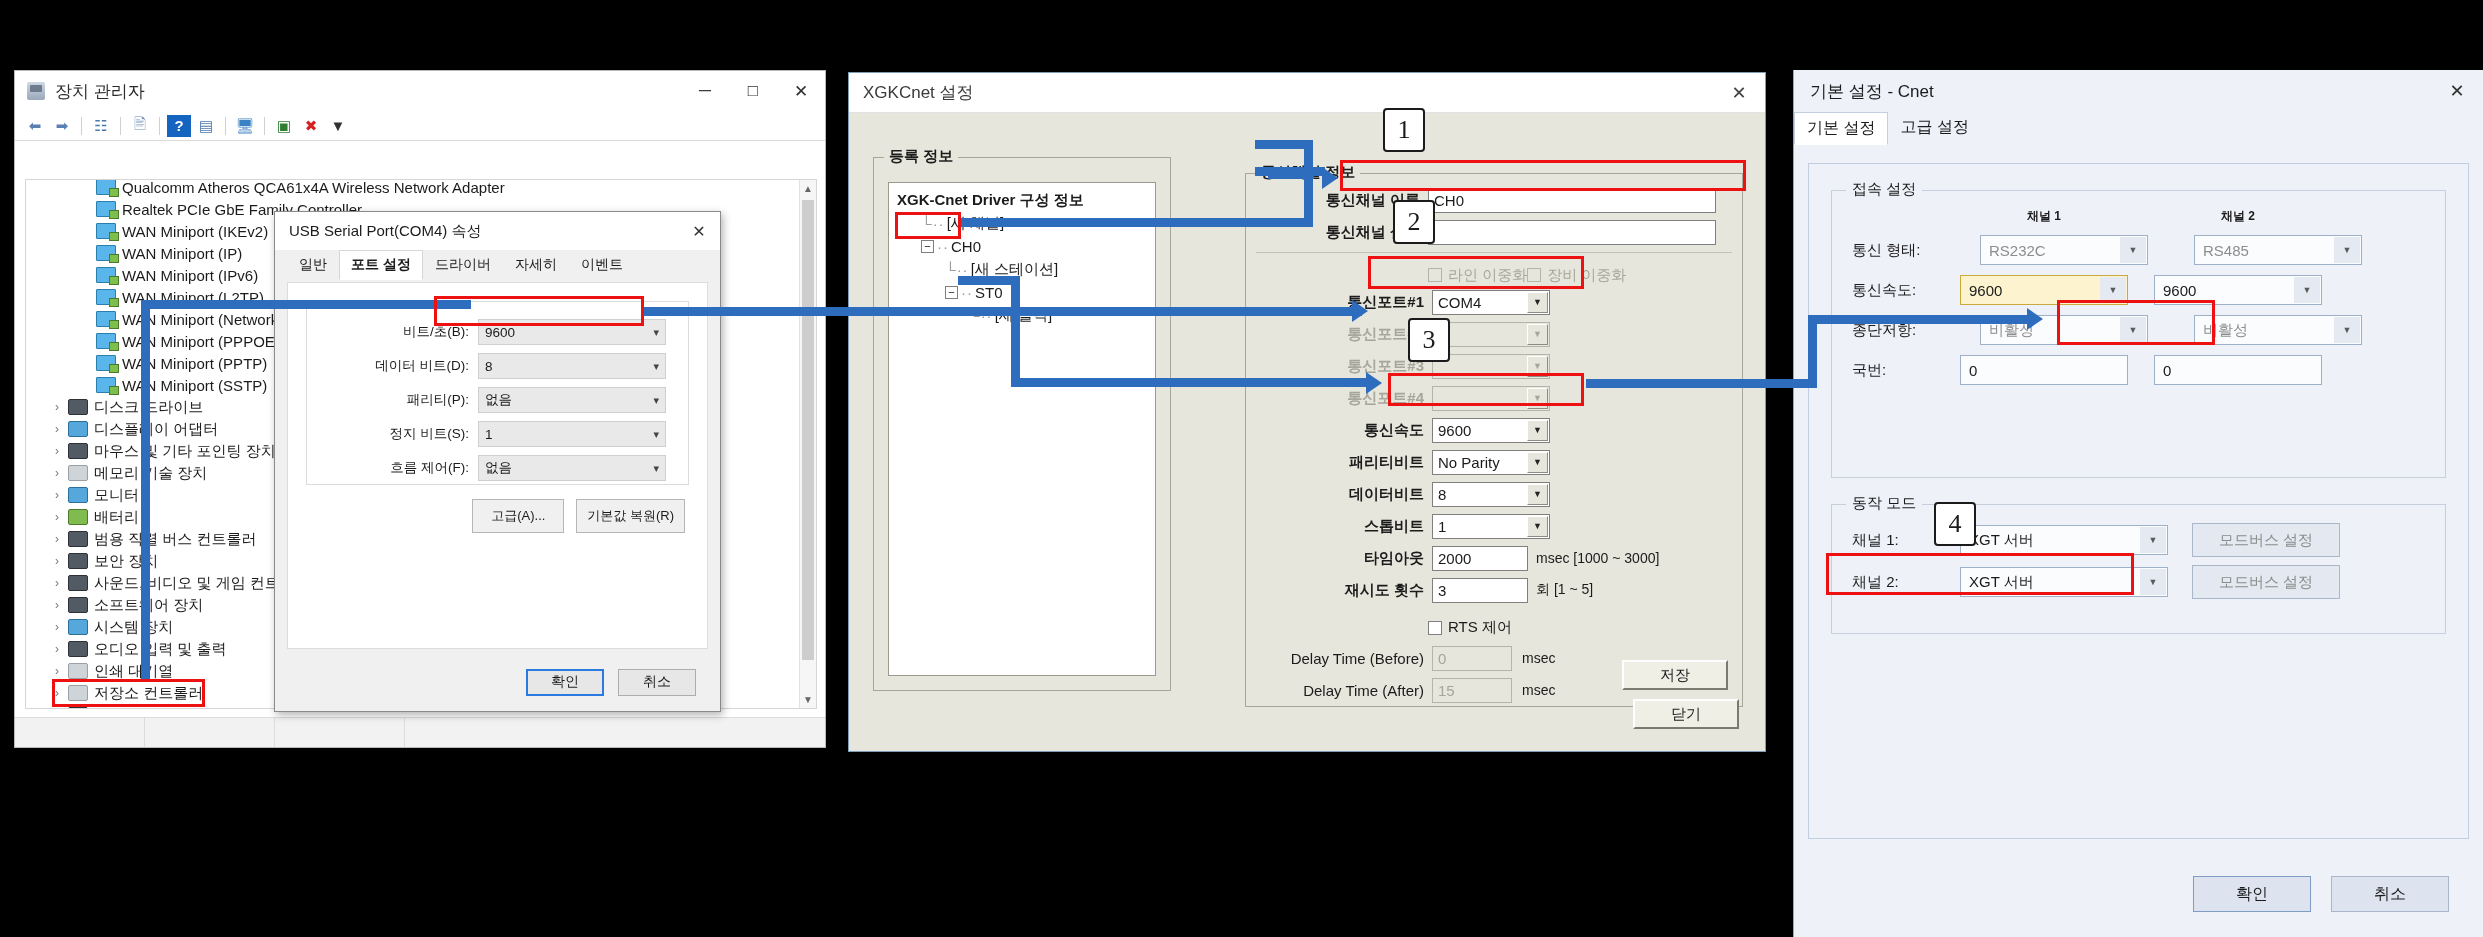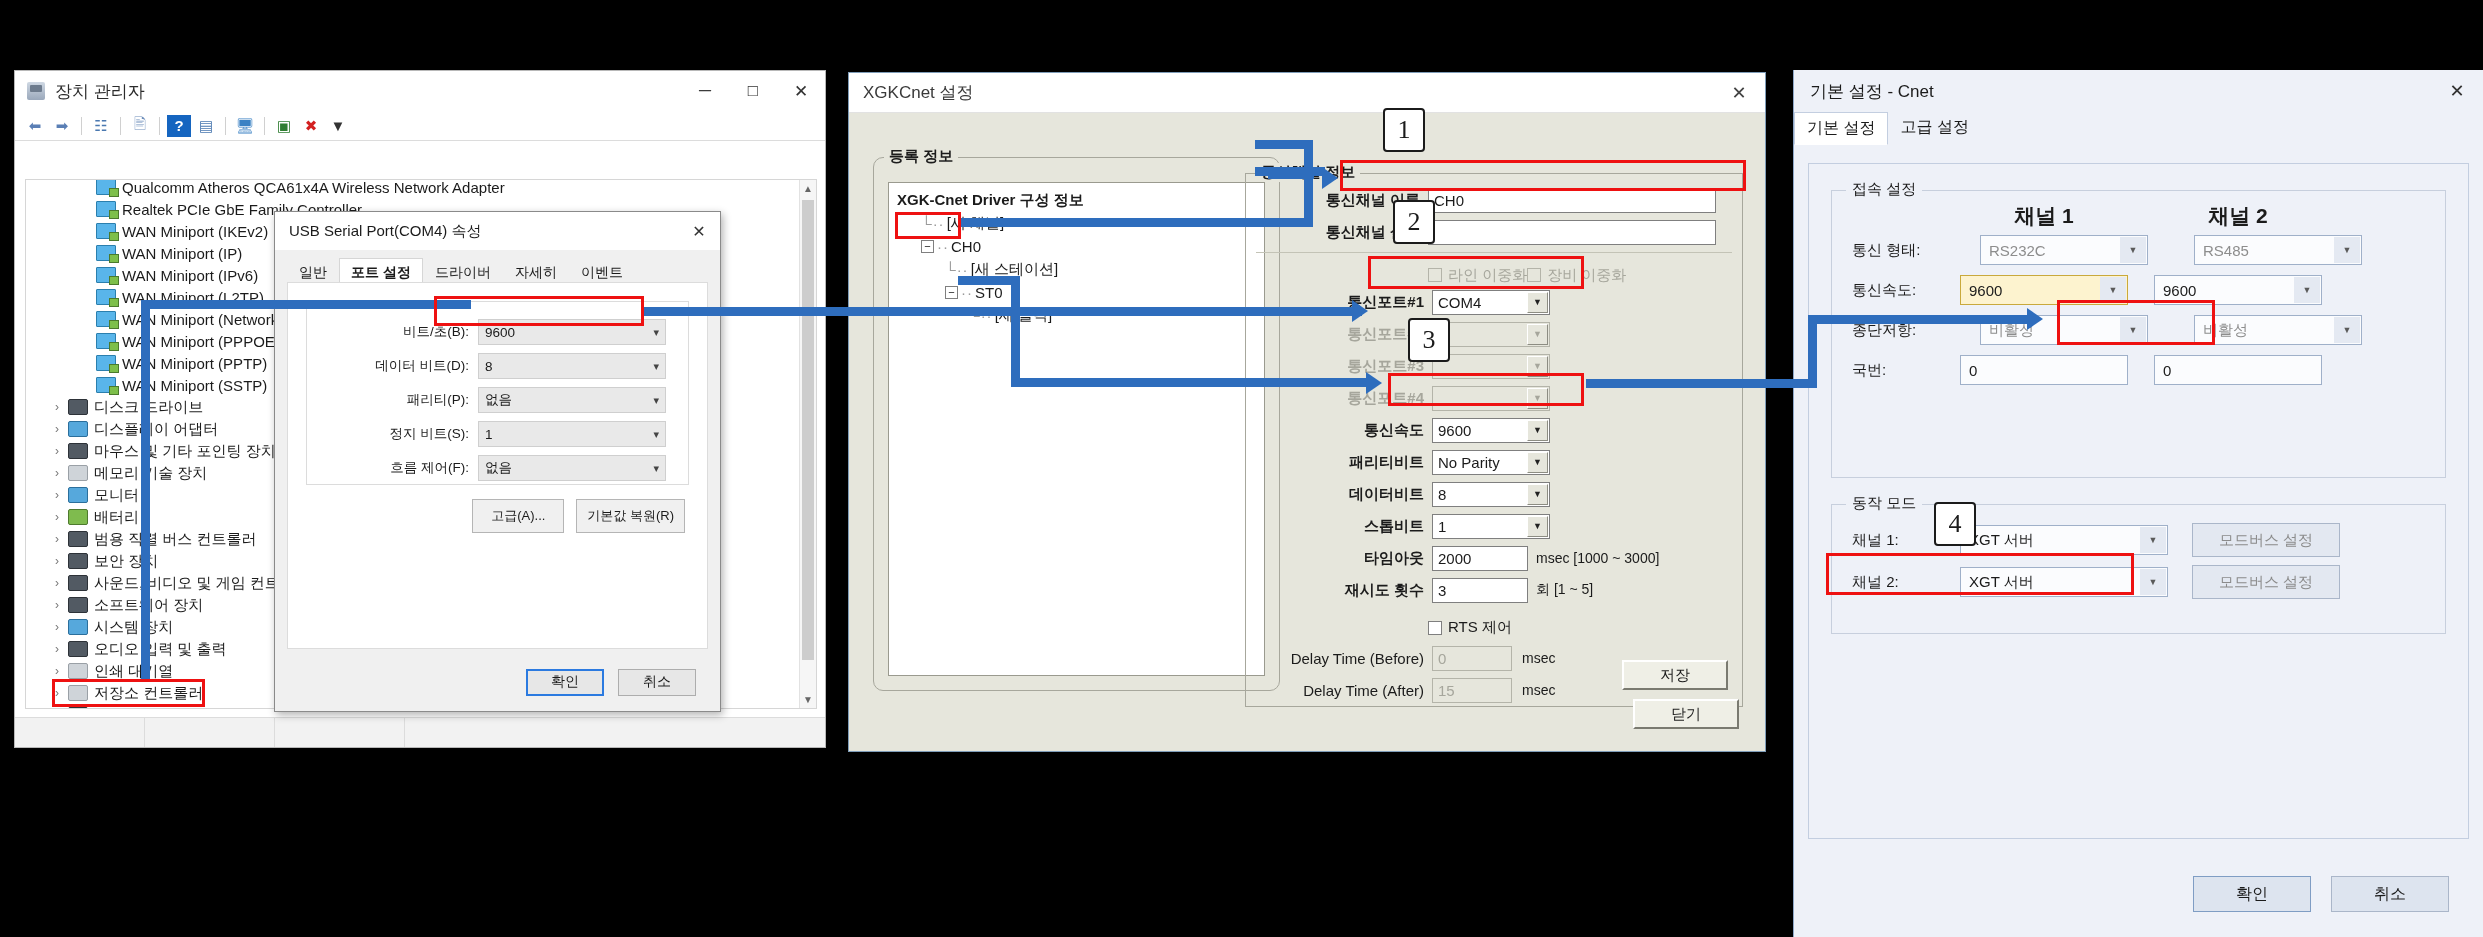--- a/index.html
+++ b/index.html
@@ -79,21 +79,21 @@
   .sb-arrow{position:absolute;left:0;right:0;height:17px;display:flex;align-items:center;justify-content:center;font-size:10px;color:#666;}
 
   
   #props{
     left:274px; top:211px; width:447px; height:501px;
     background:#f0f0f0; border:1px solid #8a8a8a;
     box-shadow: 2px 3px 8px rgba(0,0,0,.3);
   }
   #props .ptitle{ height:38px;display:flex;align-items:center;padding-left:14px;font-size:15px;color:#1b1b1b;background:#fff;}
   #props .ptitle .x{ margin-left:auto;width:42px;height:38px;display:flex;align-items:center;justify-content:center;font-size:16px;color:#333;}
-  #props .tabs{ display:flex; padding-left:12px; background:#f0f0f0; font-size:14px; gap:0;margin-top:8px; }
+  #props .tabs{ display:flex; padding-left:12px; background:#f0f0f0; font-size:14px; gap:0; }
   #props .tabs .tab{ padding:5px 11px; border:1px solid transparent; color:#1b1b1b;}
   #props .tabs .tab.active{ background:#fff; border:1px solid #d6d6d6; border-bottom-color:#fff; font-weight:bold;}
   #props .panel{
     position:absolute;left:12px;right:12px;top:70px;bottom:62px;background:#fff;border:1px solid #dcdcdc;
   }
   #props .group{
     position:absolute; left:18px; right:18px; top:18px; height:184px;
     border:1px solid #dcdcdc;
   }
   .frow{ display:flex; align-items:center; justify-content:flex-end; height:28px; margin-bottom:6px;}
@@ -159,21 +159,21 @@
   #cnet .ctabs .ctab.active{ background:#fff; border:1px solid #c3cee0; border-bottom-color:#fff; }
   #cnet .cbody{ position:absolute;left:14px;right:14px;top:93px;bottom:98px;border:1px solid #c3cee0;background:#eef1f8;}
   .cgroup{ position:absolute; border:1px solid #c7cfdd; }
   .cgroup > .clegend{ position:absolute;top:-11px;left:14px;background:#eef1f8;padding:0 6px;font-size:15px;color:#1b1b1b;}
   .crow{ display:flex;align-items:center;height:34px; }
   .clabel{ font-size:15px;color:#1b1b1b;width:128px;padding-left:20px;}
   .cfield{ width:168px;height:30px;background:#fbfcfe;border:1px solid #9fb0c9;display:flex;align-items:center;padding:0 8px;font-size:15px;color:#1b1b1b;position:relative;}
   .cfield.dis{ color:#8d8d8d;margin-left:20px; }
   .cfield .car{ position:absolute;right:1px;top:1px;bottom:1px;width:26px;background:#e4e9f2;display:flex;align-items:center;justify-content:center;font-size:9px;color:#5a5a5a;}
   .cfield.hl{ background:#fdf3cf;border-color:#c9a93c;}
-  .chdr{ font-size:21px;font-weight:bold;color:#1b1b1b;text-align:center;width:168px;}
+  .chdr{ font-size:12px;font-weight:bold;color:#1b1b1b;text-align:center;width:168px;}
   .cbtn{ width:148px;height:34px;background:#e3e8f1;border:1px solid #aab6c9;display:flex;align-items:center;justify-content:center;font-size:15px;color:#8b8b8b;}
   #cnet .cfooter{ position:absolute;left:0;right:0;bottom:0;height:86px;display:flex;align-items:center;justify-content:flex-end;padding-right:34px;gap:20px;}
   .cokbtn{ width:118px;height:36px;background:#dde4ef;border:1px solid #7f9dc4;display:flex;align-items:center;justify-content:center;font-size:16px;color:#1b1b1b;}
   .cokbtn.sec{ border-color:#aab6c9; }
 
   
   .callout{
     position:absolute; width:42px;height:44px;background:#fff;border:2px solid #1b1b1b;
     border-radius:4px; display:flex;align-items:center;justify-content:center;
     font-size:26px; color:#1b1b1b; font-family:"Liberation Serif", serif; z-index:40;
@@ -417,21 +417,21 @@
     <div class="wbtn">취소</div>
   </div>
 </div>
 
 <div class="win" id="xgk">
   <div class="xtitle">
     <span>XGKCnet 설정</span>
     <span class="x">✕</span>
   </div>
 
-  <div class="gbox" style="left:24px; top:84px; width:407px; height:534px;border-radius:10px;">
+  <div class="gbox" style="left:24px; top:84px; width:298px; height:534px;">
     <div class="legend">등록 정보</div>
     <div class="treebox">
       <div id="xgktree" style="padding:6px 4px;">
           <div class="xtree-row" style="padding-left: 4px;">
             <span style="font-weight: bold;">XGK-Cnet Driver 구성 정보</span>
           </div>
           <div class="xtree-row" style="padding-left: 28px;">
             <span class="dots">└··</span>
             <span>[새 채널]</span>
           </div>

